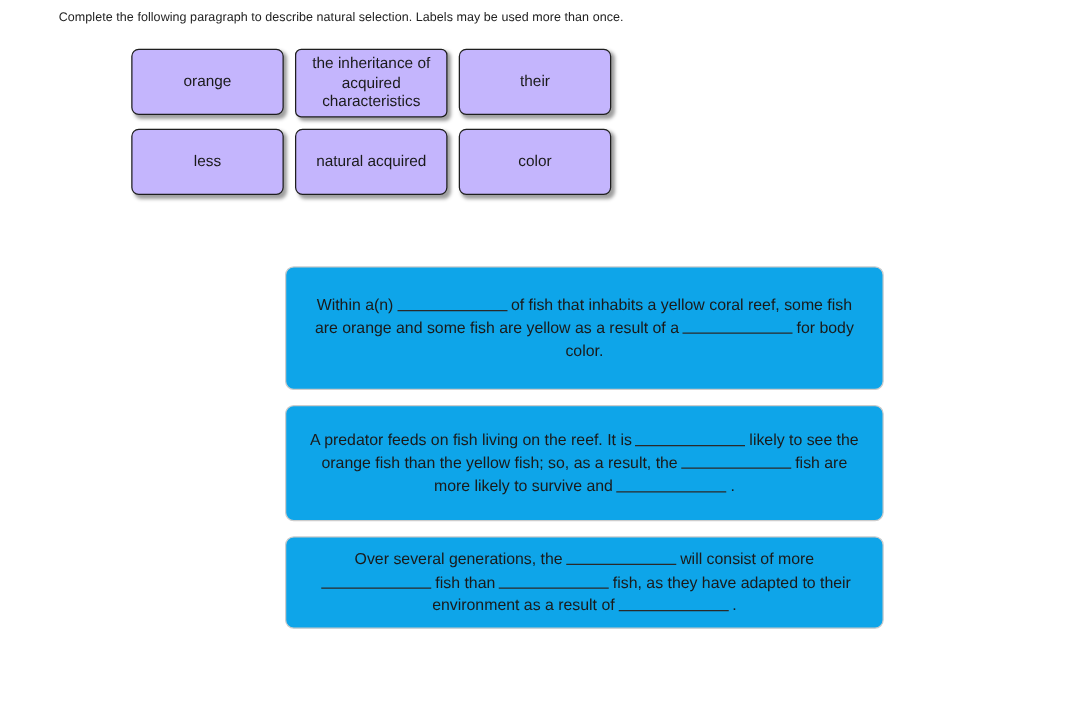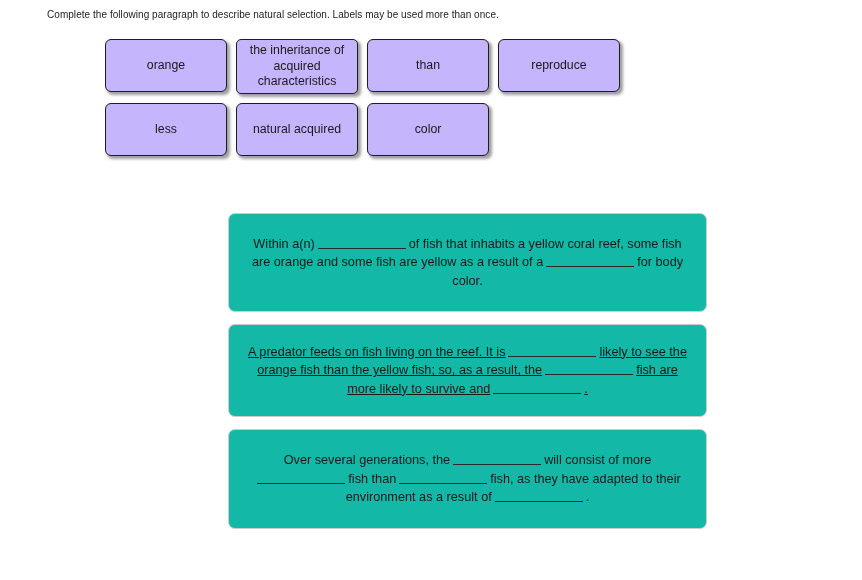--- a/index.html
+++ b/index.html
@@ -70,33 +70,33 @@
   
   .paragraph-stack {
     position: absolute;
     left: 228px;
     top: 213px;
     width: 479px;
   }
   .para-card {
     box-sizing: border-box;
     width: 479px;
-    background: #14b8a6;
+    background: #0ea5e9;
     border: 1.2px solid #cccccc;
     border-radius: 7px;
     margin-bottom: 12px;
     display: flex;
     align-items: center;
     justify-content: center;
     padding: 10px 18px;
     text-align: center;
   }
   #para-1 { height: 99px; }
-  #para-2 { height: 93px; text-decoration: underline; }
-  #para-3 { height: 100px; }
+  #para-2 { height: 93px; }
+  #para-3 { height: 74px; }
 
   .para-text {
     font-size: 12.7px;
     line-height: 18.5px;
     color: #1a1a1a;
     text-align: center;
     width: 100%;
   }
   .blank {
     display: inline-block;
@@ -115,24 +115,21 @@
 <div class="label-bank">
 
   <div class="label-row">
     <div class="label-tile">
       <span>orange</span>
     </div>
     <div class="label-tile tall">
       <span>the inheritance of acquired characteristics</span>
     </div>
     <div class="label-tile">
-      <span>than</span>
-    </div>
-    <div class="label-tile">
-      <span>reproduce</span>
+      <span>their</span>
     </div>
   </div>
 
   <div class="label-row">
     <div class="label-tile">
       <span>less</span>
     </div>
     <div class="label-tile">
       <span>natural acquired</span>
     </div>

